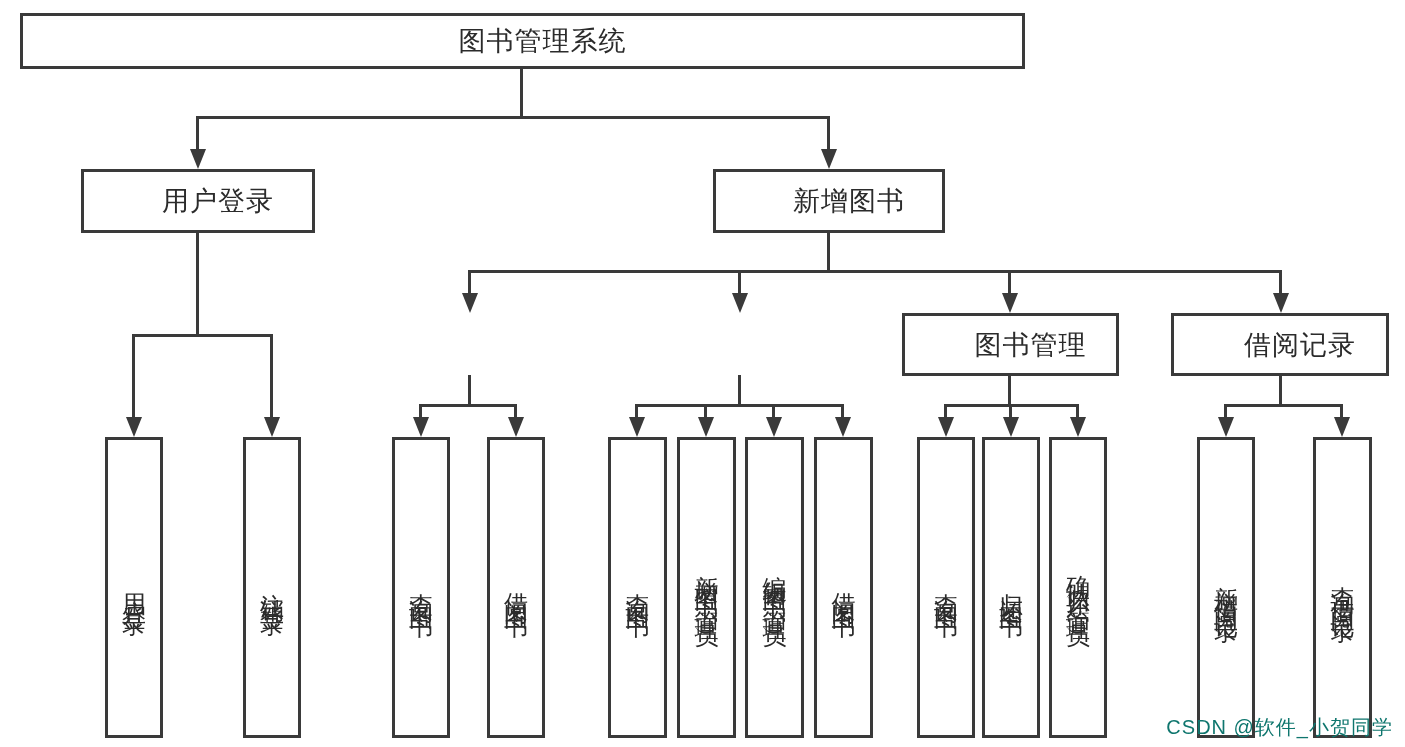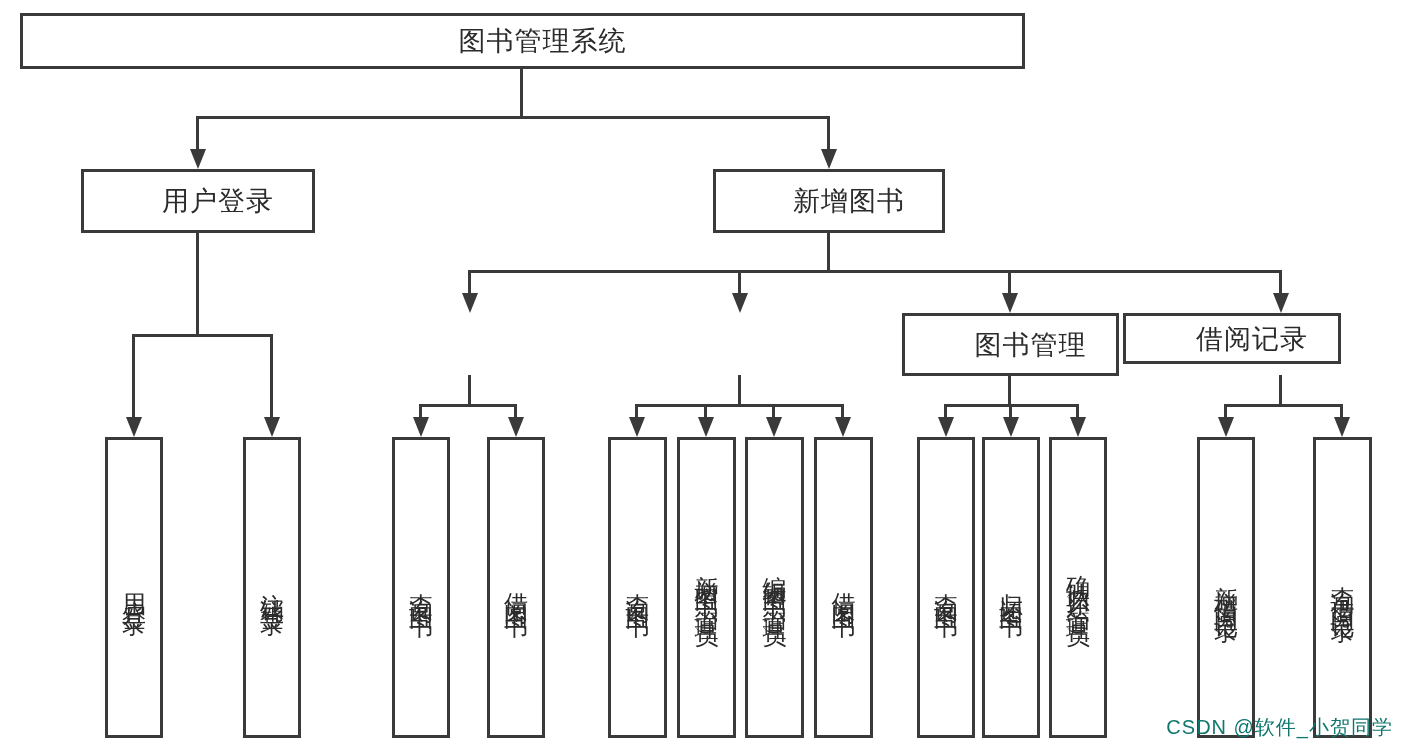--- a/index.html
+++ b/index.html
@@ -67,21 +67,21 @@
   <div class="line" style="left:738px;top:270px;width:3px;height:26px"></div>
   <div class="arrow" style="left:732px;top:293px"></div>
   <div class="line" style="left:1008px;top:270px;width:3px;height:26px"></div>
   <div class="arrow" style="left:1002px;top:293px"></div>
   <div class="line" style="left:1279px;top:270px;width:3px;height:26px"></div>
   <div class="arrow" style="left:1273px;top:293px"></div>
 
   <div class="box hbox" style="left:902px;top:313px;width:217px;height:63px">
     <span>图书管理</span>
   </div>
-  <div class="box hbox" style="left:1123px;top:313px;width:218px;height:51px">
+  <div class="box hbox" style="left:1171px;top:313px;width:218px;height:63px">
     <span>借阅记录</span>
   </div>
 
   <div class="line" style="left:468px;top:375px;width:3px;height:31px"></div>
   <div class="line" style="left:419px;top:404px;width:98px;height:3px"></div>
   <div class="line" style="left:419px;top:404px;width:3px;height:16px"></div>
   <div class="arrow" style="left:413px;top:417px"></div>
   <div class="line" style="left:514px;top:404px;width:3px;height:16px"></div>
   <div class="arrow" style="left:508px;top:417px"></div>
 

